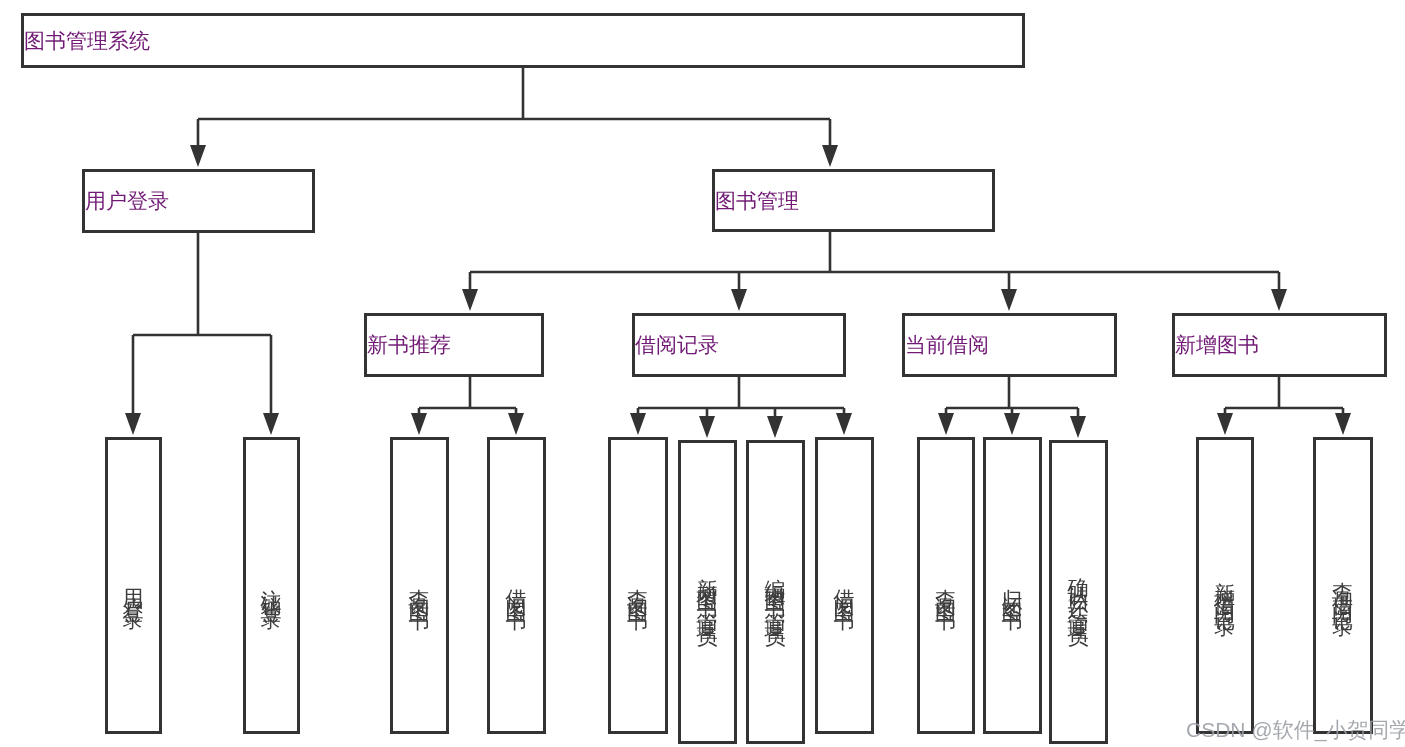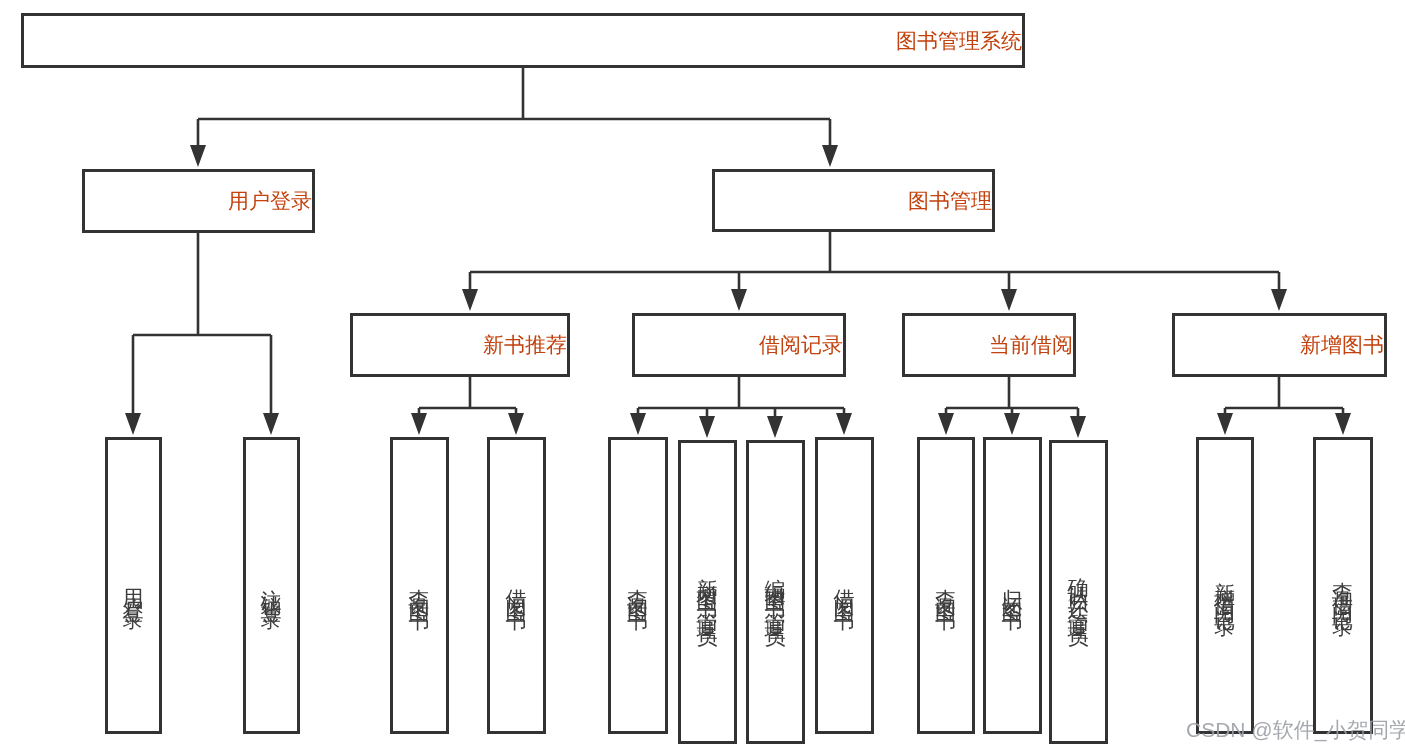--- a/index.html
+++ b/index.html
@@ -11,22 +11,22 @@
     overflow:hidden;
   }
   .canvas svg{position:absolute;left:0;top:0;}
   .ln{fill:none;stroke:#333333;stroke-width:2.6;}
   .ar{fill:#333333;stroke:none;}
   .hbox{
     position:absolute;
     box-sizing:border-box;
     border:3px solid #333333;
     background:#ffffff;
-    display:flex;align-items:center;justify-content:flex-end;
-    color:#c2410c;font-size:21px;
+    display:flex;align-items:center;justify-content:flex-start;
+    color:#701a75;font-size:21px;
     z-index:2;
   }
   .vbox{
     position:absolute;
     box-sizing:border-box;
     border:3px solid #333333;
     background:#ffffff;
     display:flex;align-items:center;justify-content:center;
     color:#3d3d3d;font-size:21px;
     z-index:2;
@@ -113,27 +113,27 @@
     <span>图书管理系统</span>
   </div>
 
   <div class="hbox" style="left:82px;top:169px;width:233px;height:64px">
     <span>用户登录</span>
   </div>
   <div class="hbox" style="left:712px;top:169px;width:283px;height:63px">
     <span>图书管理</span>
   </div>
 
-  <div class="hbox" style="left:350px;top:313px;width:220px;height:64px">
+  <div class="hbox" style="left:364px;top:313px;width:180px;height:64px">
     <span>新书推荐</span>
   </div>
   <div class="hbox" style="left:632px;top:313px;width:214px;height:64px">
     <span>借阅记录</span>
   </div>
-  <div class="hbox" style="left:902px;top:313px;width:174px;height:64px">
+  <div class="hbox" style="left:902px;top:313px;width:215px;height:64px">
     <span>当前借阅</span>
   </div>
   <div class="hbox" style="left:1172px;top:313px;width:215px;height:64px">
     <span>新增图书</span>
   </div>
 
   <div class="vbox" style="left:105px;top:437px;width:57px;height:297px">
     <span class="vtext">用户登录</span>
   </div>
   <div class="vbox" style="left:243px;top:437px;width:57px;height:297px">

